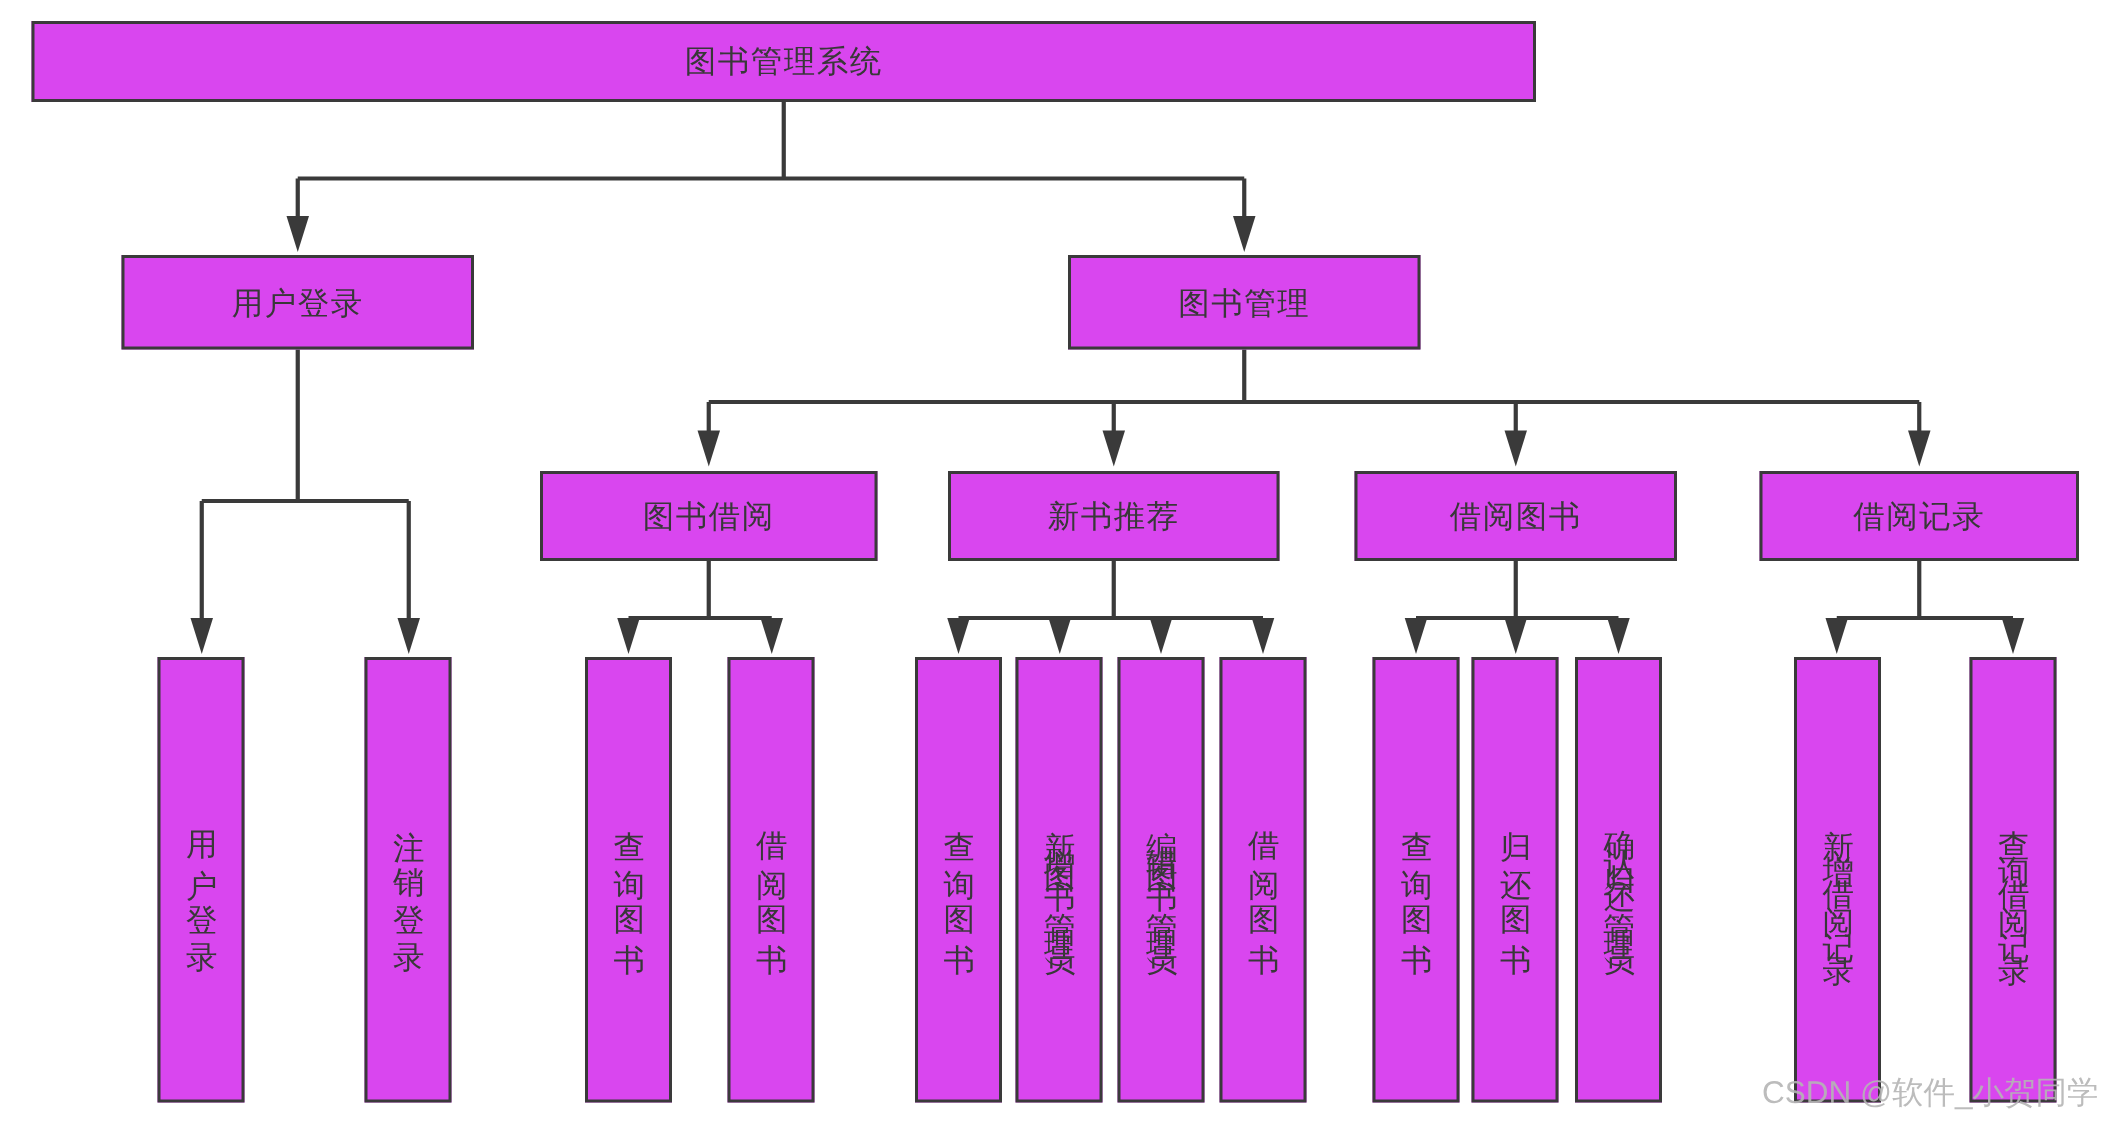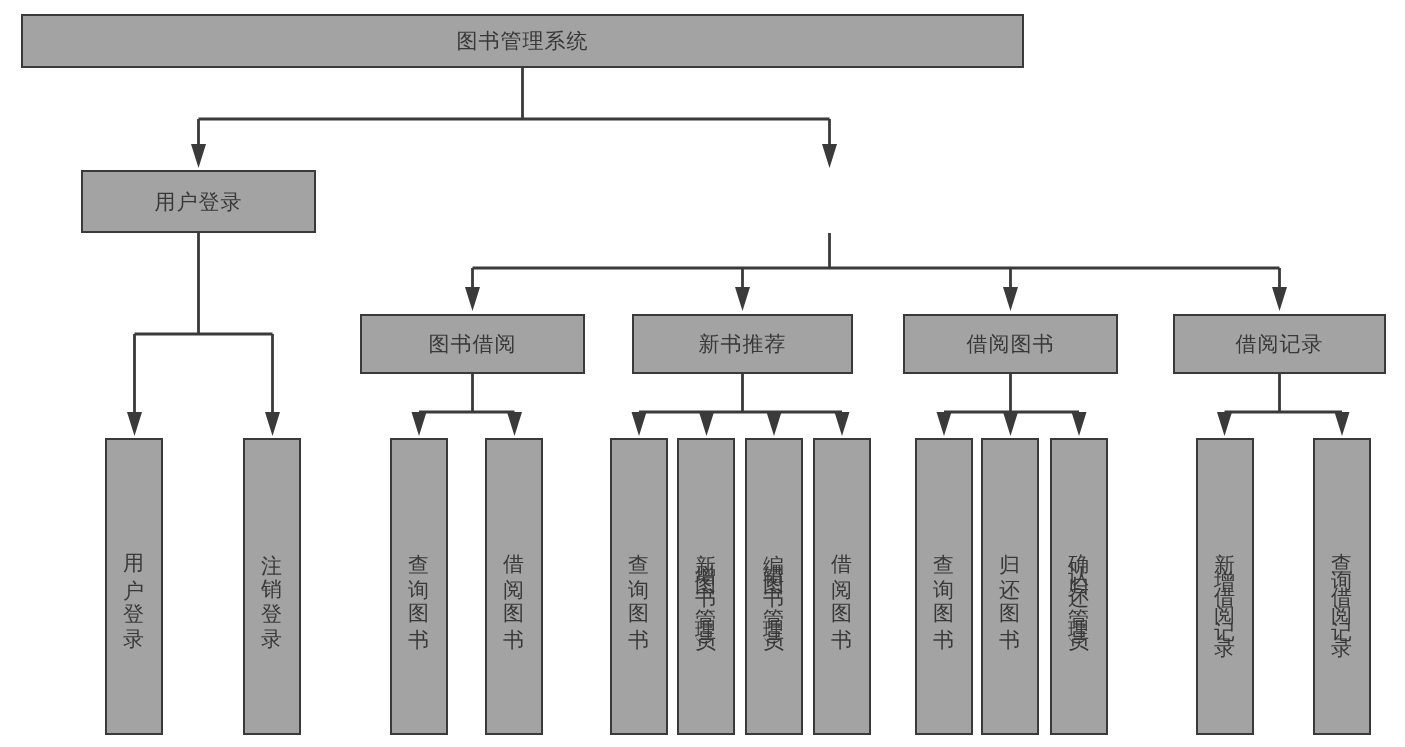--- a/index.html
+++ b/index.html
@@ -14,21 +14,21 @@
     width:1405px;height:747px;
     background:var(--bg);
     font-family:"Liberation Sans","DejaVu Sans",sans-serif;
     overflow:hidden;
   }
   .connector-layer{position:absolute;left:0;top:0;z-index:1;}
   .connector-layer path{stroke:var(--line);stroke-width:2.8;fill:none;}
   .connector-layer polygon{fill:var(--line);stroke:none;}
   .node{
     position:absolute;
-    background:#a3a3a3;
+    background:#d946ef;
     border:2.5px solid var(--line);
     box-sizing:border-box;
     display:flex;align-items:center;justify-content:center;
     color:var(--text);
     z-index:2;
   }
   .node.h span{
     font-size:21px;
     letter-spacing:1px;
     white-space:nowrap;
@@ -107,20 +107,23 @@
     </g>
   </svg>
 
   <div class="node h" style="left:21px;top:14px;width:1003px;height:54px">
     <span>图书管理系统</span>
   </div>
 
   <div class="node h" style="left:81px;top:170px;width:235px;height:63px">
     <span>用户登录</span>
   </div>
+  <div class="node h" style="left:712px;top:170px;width:235px;height:63px">
+    <span>图书管理</span>
+  </div>
 
   <div class="node h" style="left:360px;top:314px;width:225px;height:60px">
     <span>图书借阅</span>
   </div>
   <div class="node h" style="left:632px;top:314px;width:221px;height:60px">
     <span>新书推荐</span>
   </div>
   <div class="node h" style="left:903px;top:314px;width:215px;height:60px">
     <span>借阅图书</span>
   </div>
@@ -165,14 +168,15 @@
     <span>确认归还（管理员）</span>
   </div>
 
   <div class="node v len6" style="left:1196px;top:438px;width:58px;height:297px">
     <span>新增借阅记录</span>
   </div>
   <div class="node v len6" style="left:1313px;top:438px;width:58px;height:297px">
     <span>查询借阅记录</span>
   </div>
 
+  <div class="watermark">CSDN @软件_小贺同学</div>
 
 </div>
 
 </body></html>

